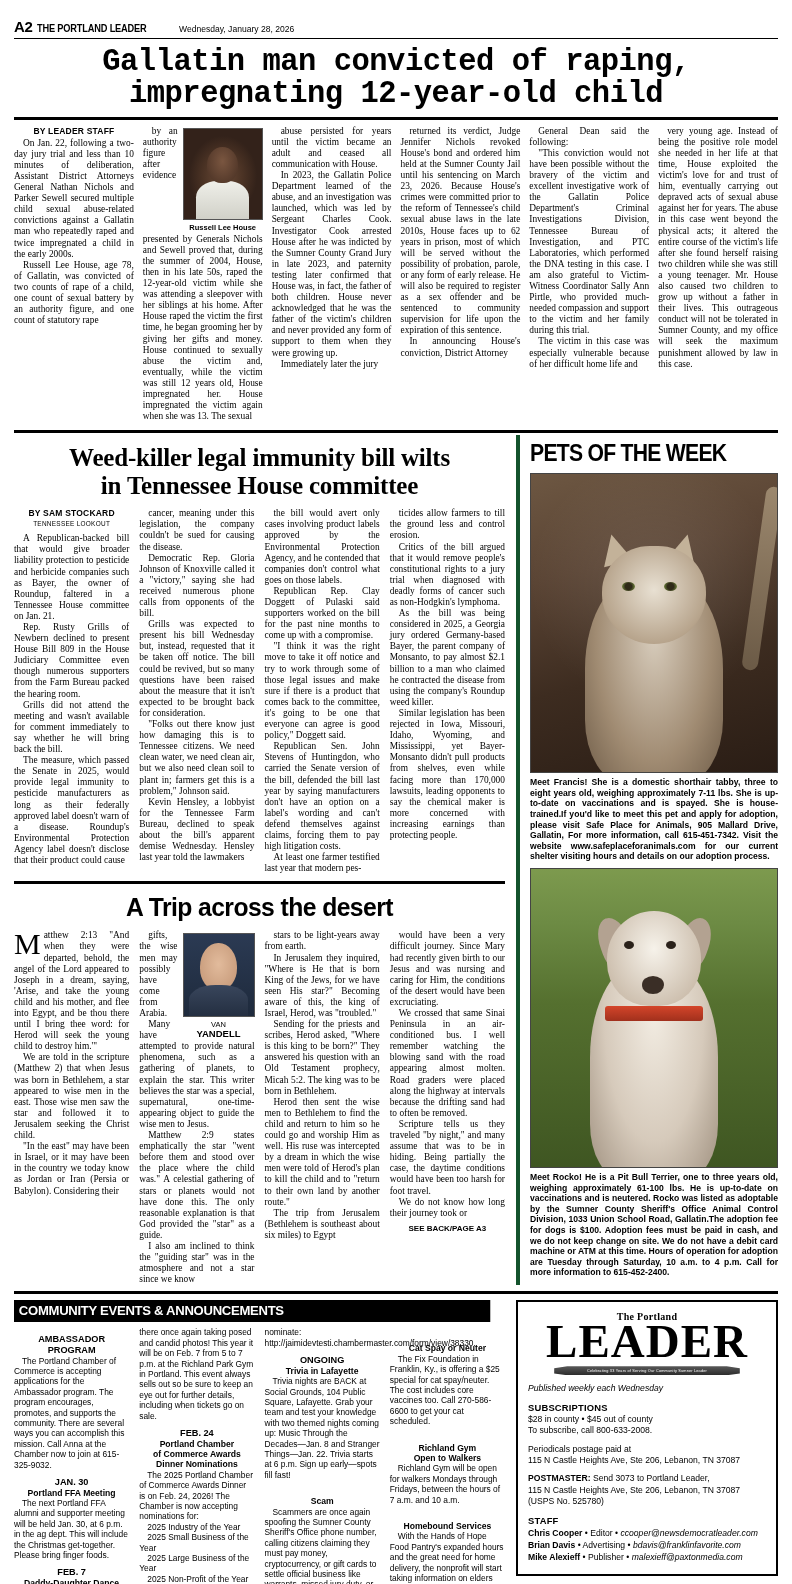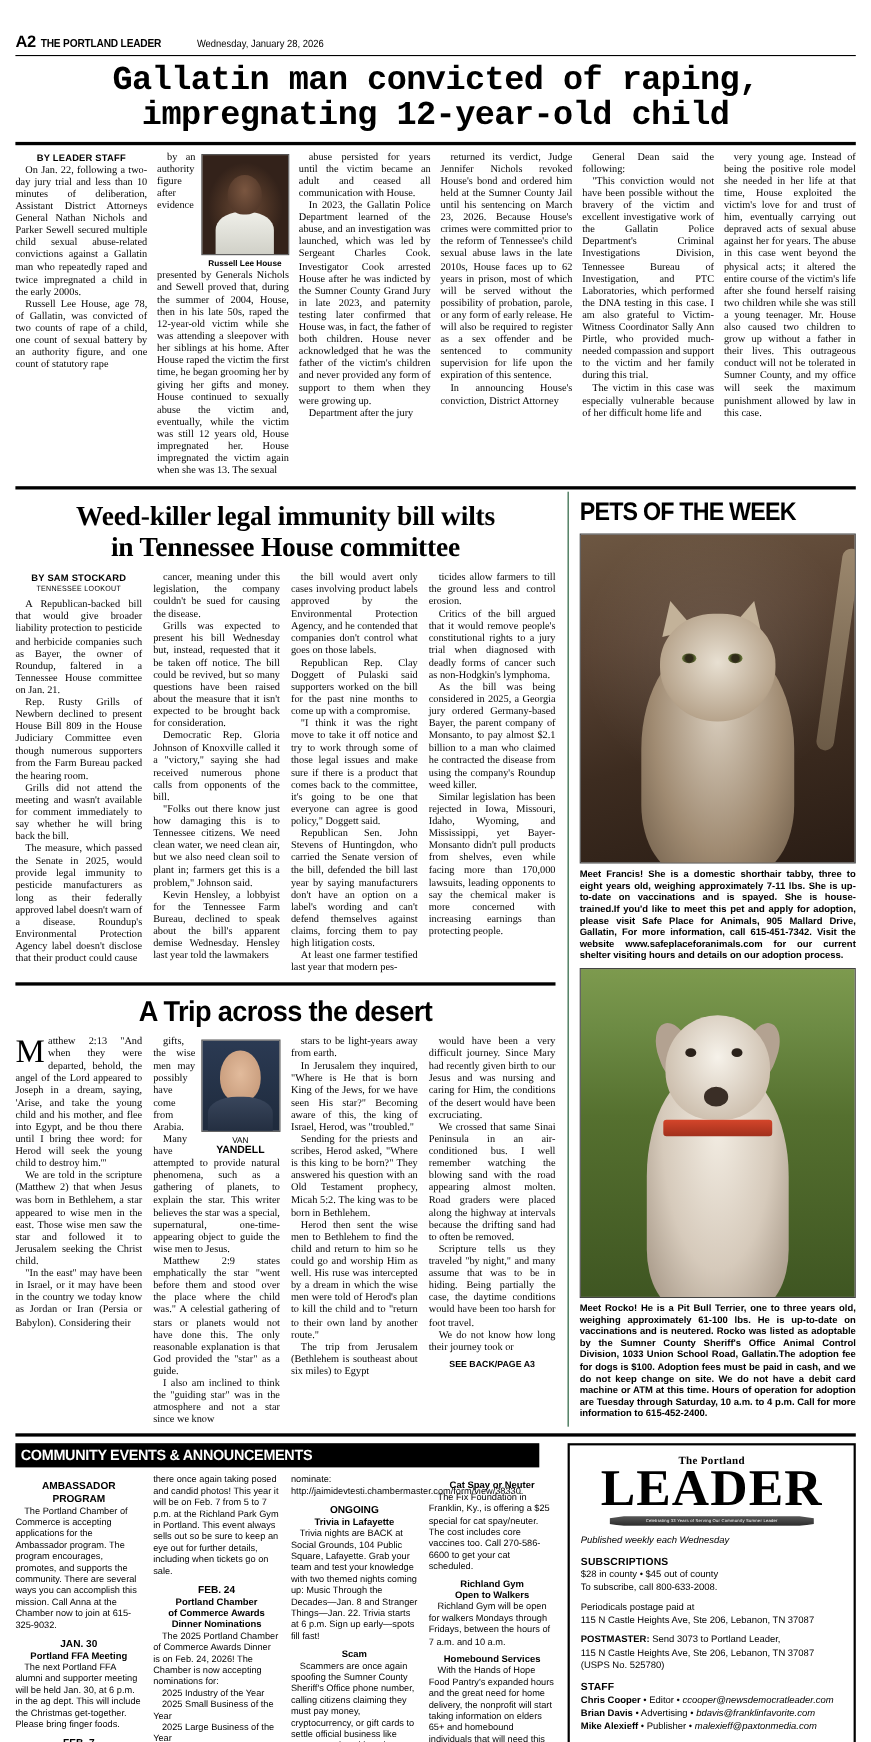--- a/index.html
+++ b/index.html
@@ -4,21 +4,21 @@
 <title>The Portland Leader A2</title>
 <style>
   * { box-sizing: border-box; margin: 0; padding: 0; }
   html, body {
     width: 792px; height: 1584px;
     background: #ffffff;
     font-family: "Liberation Serif", serif;
     color: #000;
     overflow: hidden;
   }
-  .page { position: relative; width: 792px; height: 1584px; padding: 16px 14px; }
+  .page { position: relative; width: 792px; height: 1584px; padding: 4px 14px; }
 
   
   .folio { display: flex; align-items: baseline; gap: 5px; padding-top: 14px; }
   .folio-page {
     font-family: "Liberation Sans", sans-serif;
     font-weight: bold; font-size: 15px; letter-spacing: -0.4px;
   }
   .folio-paper {
     font-family: "Liberation Sans", sans-serif;
     font-weight: bold; font-size: 10.5px; letter-spacing: -0.2px;
@@ -137,21 +137,21 @@
   }
 
   .seeline {
     font-family: "Liberation Sans", sans-serif;
     font-size: 8px; text-align: center; margin-top: 5px;
   }
   .seeline b { font-weight: bold; }
 
   
   .rail { width: 262px; }
-  .vrule { border-left: 1px solid #14532d; }
+  .vrule { border-left: 4px solid #14532d; }
 
   .pets-title {
     font-family: "Liberation Sans", sans-serif;
     font-weight: bold; font-size: 23px; letter-spacing: -0.8px;
     transform: scaleX(0.92); transform-origin: left center;
     margin: 5px 0 6px;
   }
   .photo {
     width: 100%; border: 1px solid #444; display: block;
   }
@@ -252,21 +252,21 @@
     font-size: 8.4px; line-height: 10.4px; text-align: left;
     text-indent: 8px;
   }
   .comm-col p.noind { text-indent: 0; }
   .comm-col h4 {
     font-size: 9.2px; font-weight: bold; text-align: center;
     line-height: 10.6px; margin-top: 7px;
   }
   .comm-col h5 {
     font-size: 8.6px; font-weight: bold; text-align: center;
-    line-height: 10.4px; margin-top: 6px;
+    line-height: 10.4px; margin-top: 16px;
   }
 
   
   .mast {
     border: 2px solid #000; padding: 9px 10px 10px;
     margin-top: 6px;
   }
   .mast-sm {
     font-family: "Liberation Serif", serif; font-weight: bold;
     font-size: 10px; text-align: center; letter-spacing: 0.3px;
@@ -329,21 +329,21 @@
       <div class="col bodytext">
         <div class="mug">
           <div class="mug-img"></div>
           <div class="mug-cap">Russell Lee House</div>
         </div>
         <p>by an authority figure after evidence presented by Generals Nichols and Sewell proved that, during the summer of 2004, House, then in his late 50s, raped the 12-year-old victim while she was attending a sleepover with her siblings at his home. After House raped the victim the first time, he began grooming her by giving her gifts and money. House continued to sexually abuse the victim and, eventually, while the victim was still 12 years old, House impregnated her. House impregnated the victim again when she was 13. The sexual</p>
       </div>
       <div class="col bodytext">
         <p>abuse persisted for years until the victim became an adult and ceased all communication with House.</p>
         <p>In 2023, the Gallatin Police Department learned of the abuse, and an investigation was launched, which was led by Sergeant Charles Cook. Investigator Cook arrested House after he was indicted by the Sumner County Grand Jury in late 2023, and paternity testing later confirmed that House was, in fact, the father of both children. House never acknowledged that he was the father of the victim's children and never provided any form of support to them when they were growing up.</p>
-        <p>Department after the jury</p>
+        <p>Immediately later the jury</p>
       </div>
       <div class="col bodytext">
         <p>returned its verdict, Judge Jennifer Nichols revoked House's bond and ordered him held at the Sumner County Jail until his sentencing on March 23, 2026. Because House's crimes were committed prior to the reform of Tennessee's child sexual abuse laws in the late 2010s, House faces up to 62 years in prison, most of which will be served without the possibility of probation, parole, or any form of early release. He will also be required to register as a sex offender and be sentenced to community supervision for life upon the expiration of this sentence.</p>
         <p>In announcing House's conviction, District Attorney</p>
       </div>
       <div class="col bodytext">
         <p>General Dean said the following:</p>
         <p>"This conviction would not have been possible without the bravery of the victim and excellent investigative work of the Gallatin Police Department's Criminal Investigations Division, Tennessee Bureau of Investigation, and PTC Laboratories, which performed the DNA testing in this case. I am also grateful to Victim-Witness Coordinator Sally Ann Pirtle, who provided much-needed compassion and support to the victim and her family during this trial.</p>
         <p>The victim in this case was especially vulnerable because of her difficult home life and</p>
       </div>
@@ -368,22 +368,22 @@
           <div class="col bodytext">
             <div class="byline">BY SAM STOCKARD</div>
             <div class="byline-sub">TENNESSEE LOOKOUT</div>
             <p>A Republican-backed bill that would give broader liability protection to pesticide and herbicide companies such as Bayer, the owner of Roundup, faltered in a Tennessee House committee on Jan. 21.</p>
             <p>Rep. Rusty Grills of Newbern declined to present House Bill 809 in the House Judiciary Committee even though numerous supporters from the Farm Bureau packed the hearing room.</p>
             <p>Grills did not attend the meeting and wasn't available for comment immediately to say whether he will bring back the bill.</p>
             <p>The measure, which passed the Senate in 2025, would provide legal immunity to pesticide manufacturers as long as their federally approved label doesn't warn of a disease. Roundup's Environmental Protection Agency label doesn't disclose that their product could cause</p>
           </div>
           <div class="col bodytext">
             <p>cancer, meaning under this legislation, the company couldn't be sued for causing the disease.</p>
+            <p>Democratic Rep. Gloria Johnson of Knoxville called it a "victory," saying she had received numerous phone calls from opponents of the bill.</p>
             <p>Grills was expected to present his bill Wednesday but, instead, requested that it be taken off notice. The bill could be revived, but so many questions have been raised about the measure that it isn't expected to be brought back for consideration.</p>
-            <p>Democratic Rep. Gloria Johnson of Knoxville called it a "victory," saying she had received numerous phone calls from opponents of the bill.</p>
             <p>"Folks out there know just how damaging this is to Tennessee citizens. We need clean water, we need clean air, but we also need clean soil to plant in; farmers get this is a problem," Johnson said.</p>
             <p>Kevin Hensley, a lobbyist for the Tennessee Farm Bureau, declined to speak about the bill's apparent demise Wednesday. Hensley last year told the lawmakers</p>
           </div>
           <div class="col bodytext">
             <p>the bill would avert only cases involving product labels approved by the Environmental Protection Agency, and he contended that companies don't control what goes on those labels.</p>
             <p>Republican Rep. Clay Doggett of Pulaski said supporters worked on the bill for the past nine months to come up with a compromise.</p>
             <p>"I think it was the right move to take it off notice and try to work through some of those legal issues and make sure if there is a product that comes back to the committee, it's going to be one that everyone can agree is good policy," Doggett said.</p>
             <p>Republican Sen. John Stevens of Huntingdon, who carried the Senate version of the bill, defended the bill last year by saying manufacturers don't have an option on a label's wording and can't defend themselves against claims, forcing them to pay high litigation costs.</p>
             <p>At least one farmer testified last year that modern pes-</p>
           </div>

